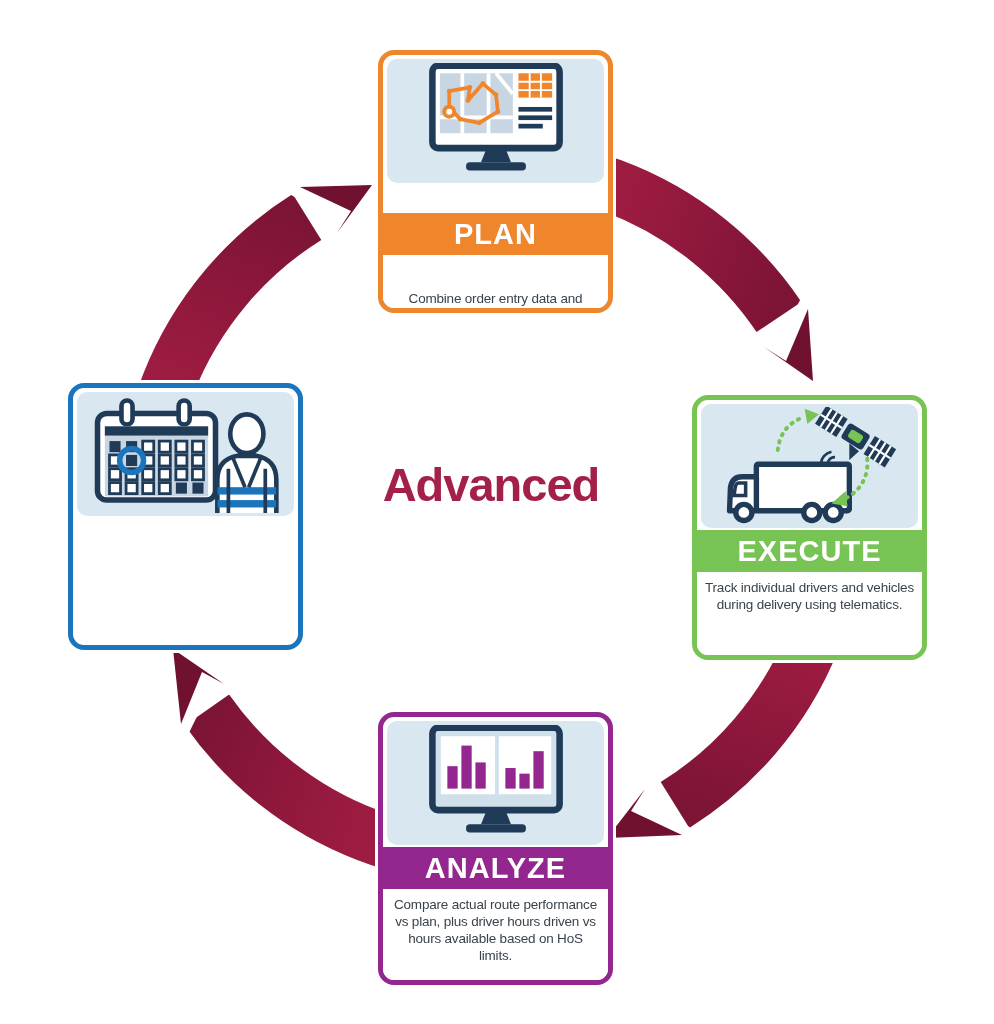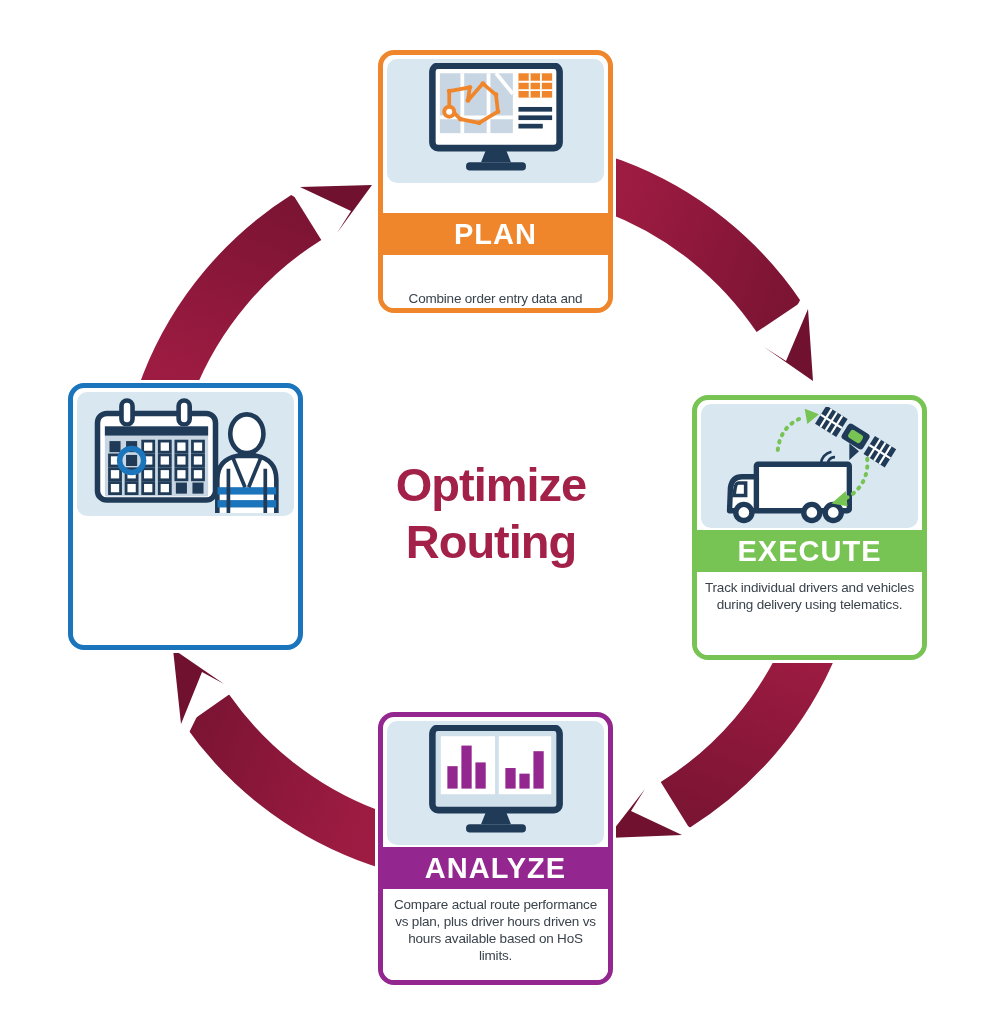--- a/index.html
+++ b/index.html
@@ -79,22 +79,21 @@
     </g>
 
     <g>
       <path d="M569,849 A347,347 0 0 1 207,710" fill="none" stroke="url(#gA4)" stroke-width="54"></path>
       <polyline points="185,733 209,684 232,692" fill="none" stroke="#fff" stroke-width="7"></polyline>
       <path d="M181,724 L173,649 L224,684 L202,672 Z" fill="#70122F"></path>
     </g>
   </svg>
 
   <div class="title">
-    <div>Optimize</div>
-    <div>Routing</div>
+    <div>Advanced</div>
   </div>
 
   <div class="card card-plan" style="left:378px;top:50px;width:225px;height:253px">
     <div class="icon-area">
       <svg width="172" height="116" viewBox="0 0 180 124">
         <rect x="22" y="3" width="136" height="88" rx="6" fill="#fff" stroke="#1F3B57" stroke-width="7"></rect>
         <rect x="30" y="11" width="78" height="64" fill="#C7D6E2"></rect>
         <g stroke="#fff" stroke-width="4">
           <line x1="54" y1="11" x2="54" y2="75"></line>
             <line x1="82" y1="11" x2="82" y2="75"></line>

